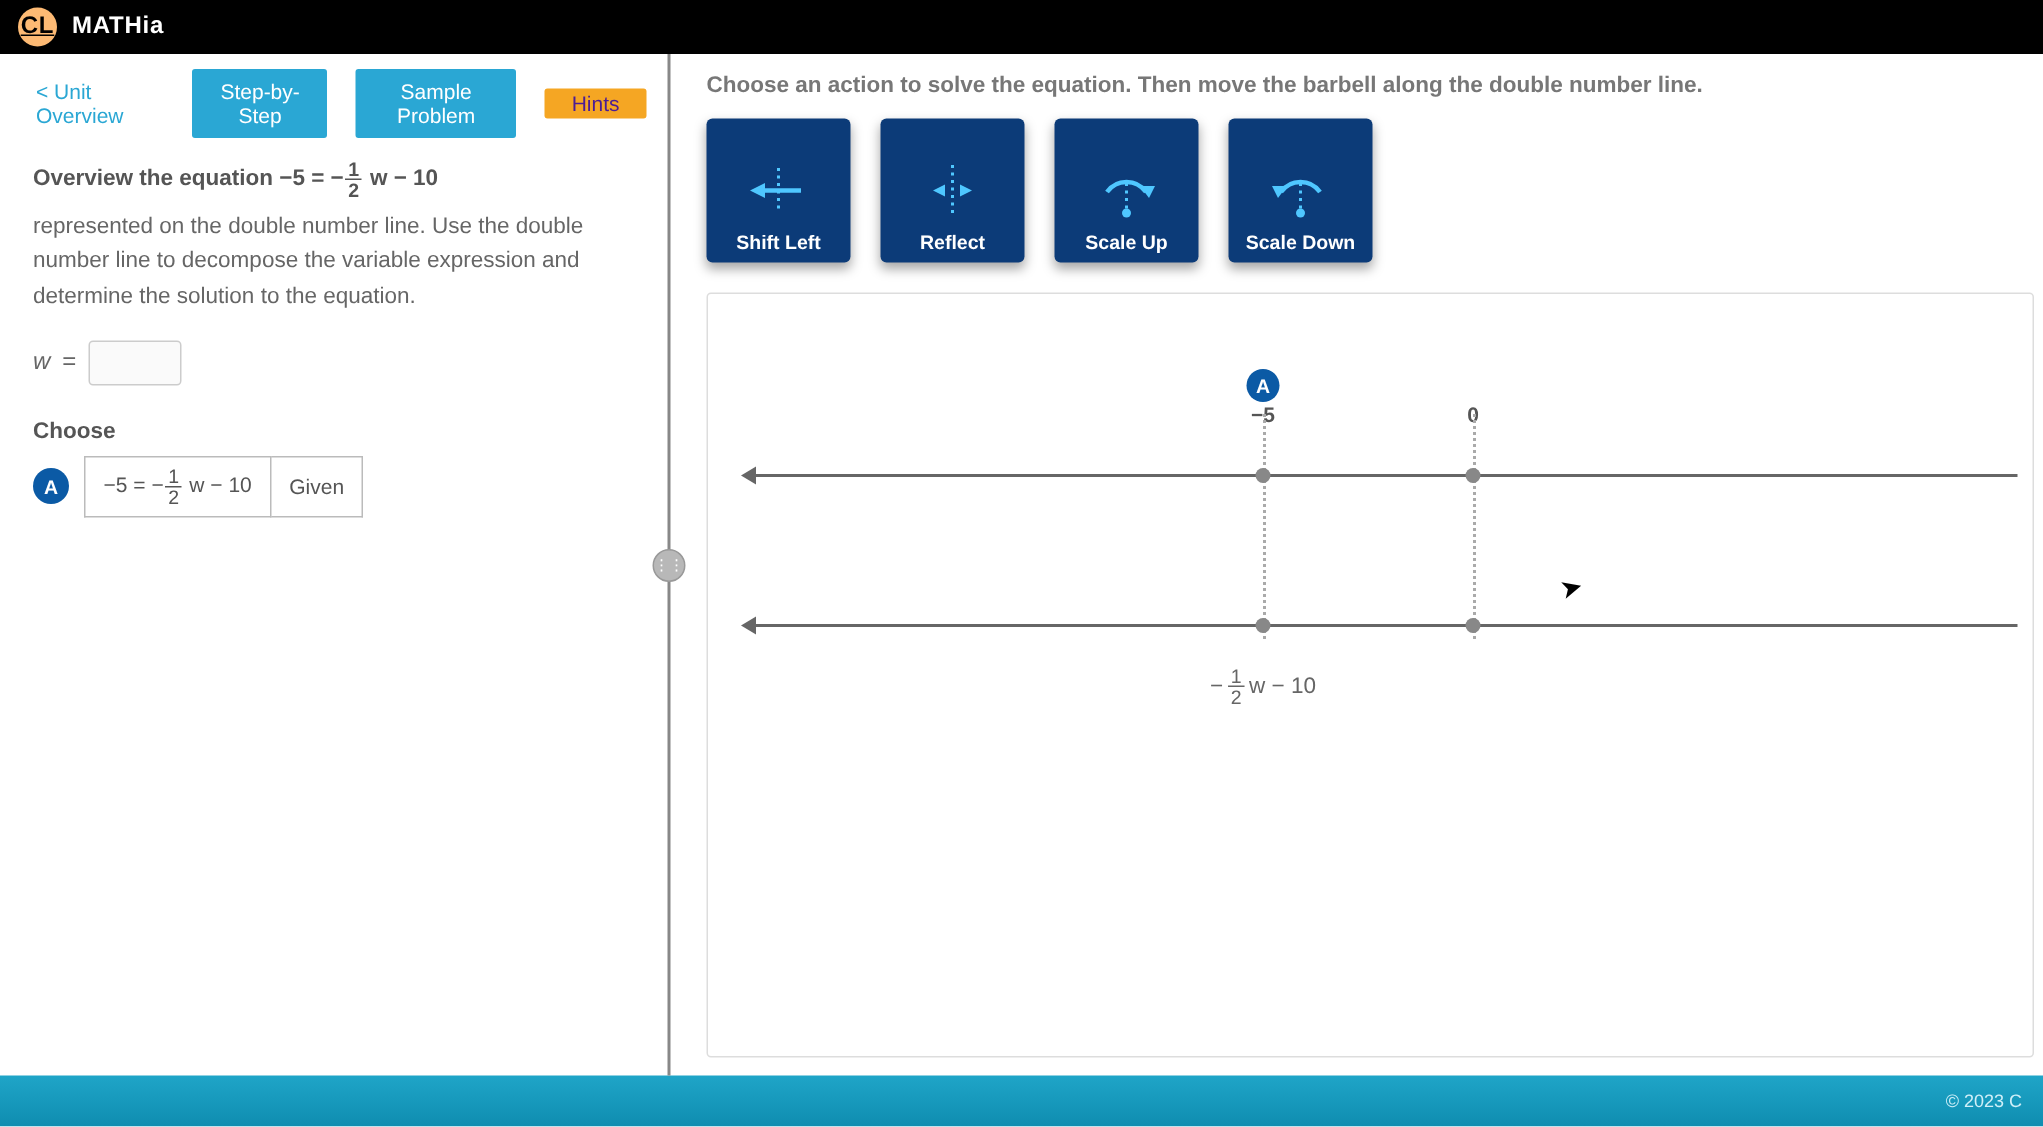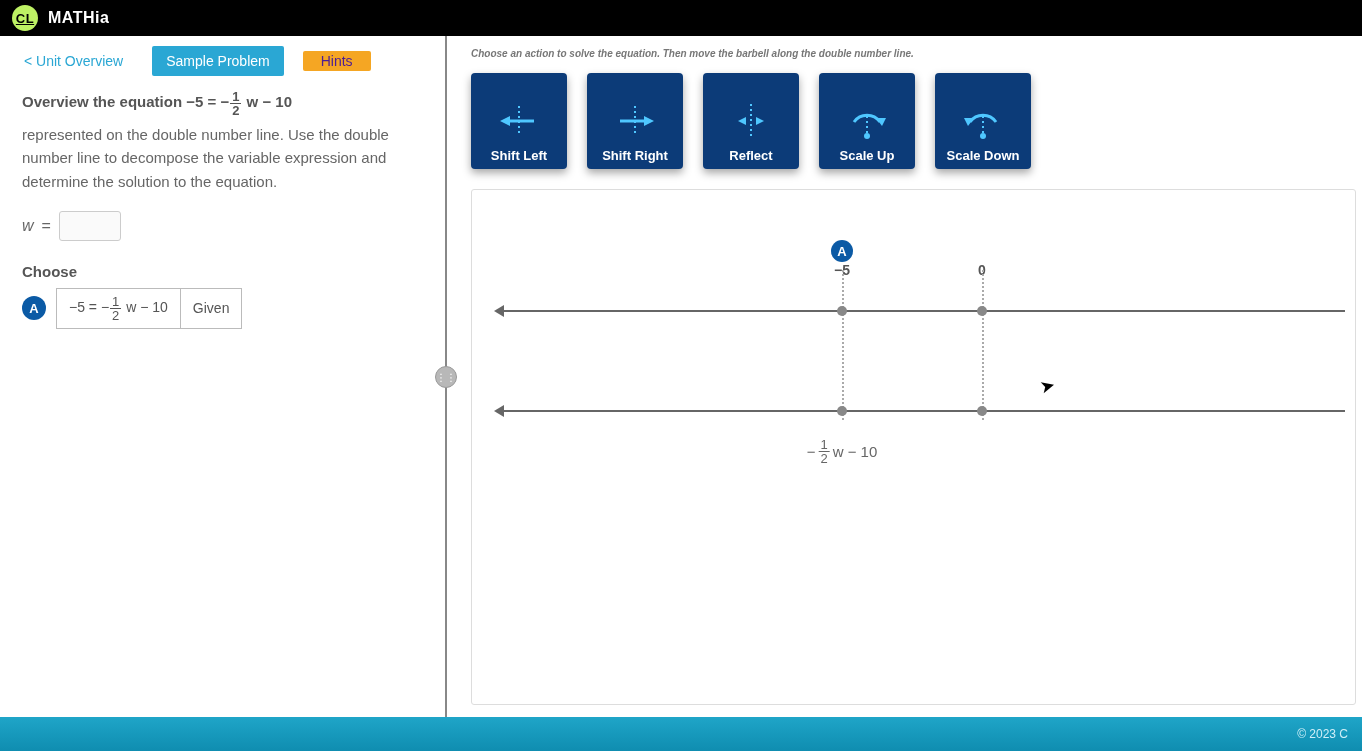--- a/index.html
+++ b/index.html
@@ -18,24 +18,24 @@
     height: 36px;
     display: flex;
     align-items: center;
     padding: 0 12px;
     font-weight: 700;
     letter-spacing: 0.5px;
   }
   .logo-badge {
     width: 26px; height: 26px;
     border-radius: 50%;
-    background: #bef264;
+    background: #fdba74;
     color: #000;
     display: flex; align-items: center; justify-content: center;
-    font-size: 13px; font-weight: 700;
+    font-size: 16px; font-weight: 700;
     margin-right: 10px;
     text-decoration: underline;
   }
   .workspace {
     display: flex;
     height: calc(100% - 36px - 34px);
     position: relative;
   }
   .left-panel {
     width: 445px;
@@ -157,24 +157,23 @@
     cursor: ew-resize;
   }
   .right-panel {
     flex: 1;
     padding: 12px 6px 12px 24px;
     display: flex;
     flex-direction: column;
   }
   .instruction {
     color: #777;
-    font-size: 10px;
+    font-size: 15px;
     font-weight: 600;
     margin-bottom: 14px;
-    font-style: italic;
   }
   .actions {
     display: flex;
     gap: 20px;
     align-items: flex-start;
     margin-bottom: 20px;
   }
   .action-tile {
     width: 96px; height: 96px;
     background: #0c3b78;
@@ -277,20 +276,21 @@
 <div class="app-header">
   <div class="logo-badge">CL</div>
   <span>MATHia</span>
 </div>
 
 <div class="workspace">
 
   <div class="left-panel">
     <div class="nav-tabs">
       <a class="nav-link" href="#">&lt; Unit Overview</a>
+      <button class="tab-btn">Step-by-Step</button>
       <button class="tab-btn">Sample Problem</button>
       <button class="tab-hints">Hints</button>
     </div>
 
     <div class="problem">
       <span class="eq-text">
         <span>Overview the equation </span>
         <span>−5 = −</span><span class="frac">
             <span class="num">1</span>
             <span class="den">2</span>
@@ -338,30 +338,20 @@
         <div class="action-tile">
           <svg class="ic" viewBox="0 0 50 50">
               <line x1="25" y1="10" x2="25" y2="40" stroke="#4fc7ff" stroke-width="2" stroke-dasharray="2 3"></line>
               <line x1="40" y1="25" x2="12" y2="25" stroke="#4fc7ff" stroke-width="3"></line>
               <polygon points="6,25 16,20 16,30" fill="#4fc7ff"></polygon>
             </svg>
         </div>
         <div class="action-label-abs">Shift Left</div>
       </div>
 
-      <div class="action-wrap">
-        <div class="action-tile">
-          <svg class="ic" viewBox="0 0 50 50">
-              <line x1="25" y1="10" x2="25" y2="40" stroke="#4fc7ff" stroke-width="2" stroke-dasharray="2 3"></line>
-              <line x1="10" y1="25" x2="38" y2="25" stroke="#4fc7ff" stroke-width="3"></line>
-              <polygon points="44,25 34,20 34,30" fill="#4fc7ff"></polygon>
-            </svg>
-        </div>
-        <div class="action-label-abs">Shift Right</div>
-      </div>
 
       <div class="action-wrap">
         <div class="action-tile">
           <svg class="ic" viewBox="0 0 50 50">
               <line x1="25" y1="8" x2="25" y2="42" stroke="#4fc7ff" stroke-width="2" stroke-dasharray="2 3"></line>
               <polygon points="12,25 20,21 20,29" fill="#4fc7ff"></polygon>
               <polygon points="38,25 30,21 30,29" fill="#4fc7ff"></polygon>
             </svg>
         </div>
         <div class="action-label-abs">Reflect</div>

